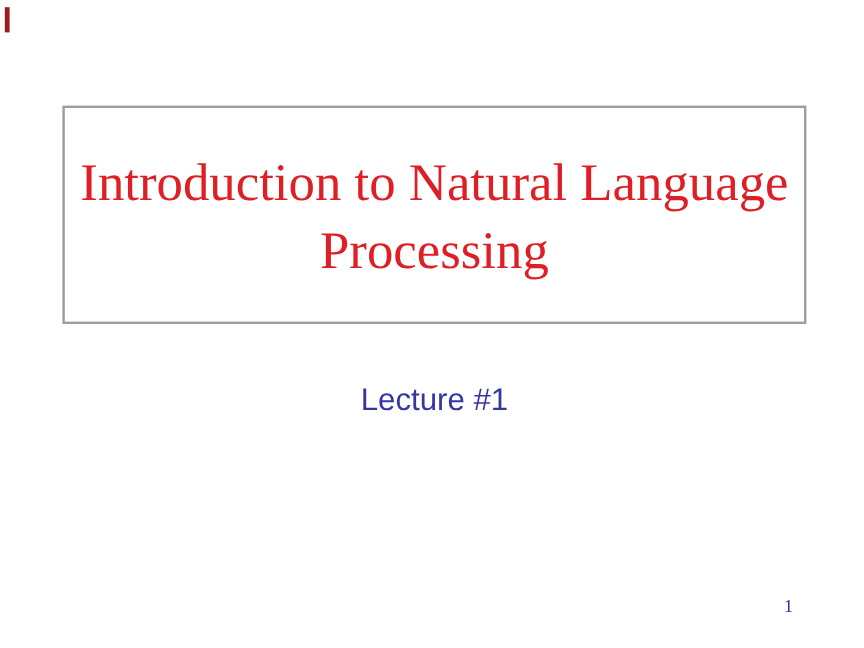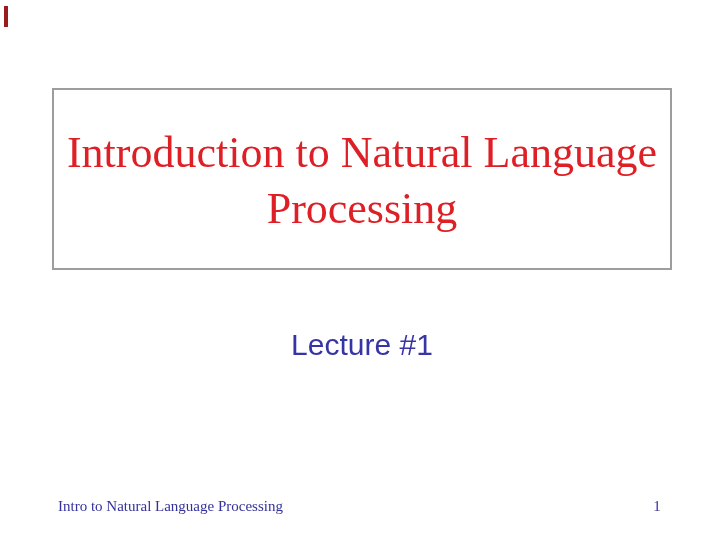--- a/index.html
+++ b/index.html
@@ -44,22 +44,22 @@
   .subtitle-block {
     position: absolute;
     left: 52px;
     top: 312px;
     width: 620px;
     text-align: center;
     font-family: "Liberation Sans", "DejaVu Sans", sans-serif;
     color: var(--color-subtitle, #3734A6);
   }
   .subtitle-line {
-    margin: 16px;
-    font-size: 30px;
+    margin: 4px;
+    font-size: 26px;
     line-height: 34px;
   }
   .subtitle-date {
     margin-top: 32px;
   }
   .footer-text {
     position: absolute;
     left: 58px;
     top: 496px;
     font-family: "Liberation Serif", "DejaVu Serif", serif;
@@ -86,16 +86,15 @@
   <div class="accent-mark"></div>
 
   <div class="title-box">
     <h1 class="slide-title">Introduction to Natural Language Processing</h1>
   </div>
 
   <div class="subtitle-block">
     <p class="subtitle-line subtitle-lecture">Lecture #1</p>
   </div>
 
-  <div class="footer-text">Intro to Natural Language Processing</div>
 
   <div class="page-number">1</div>
 </div>
 
 </body></html>

